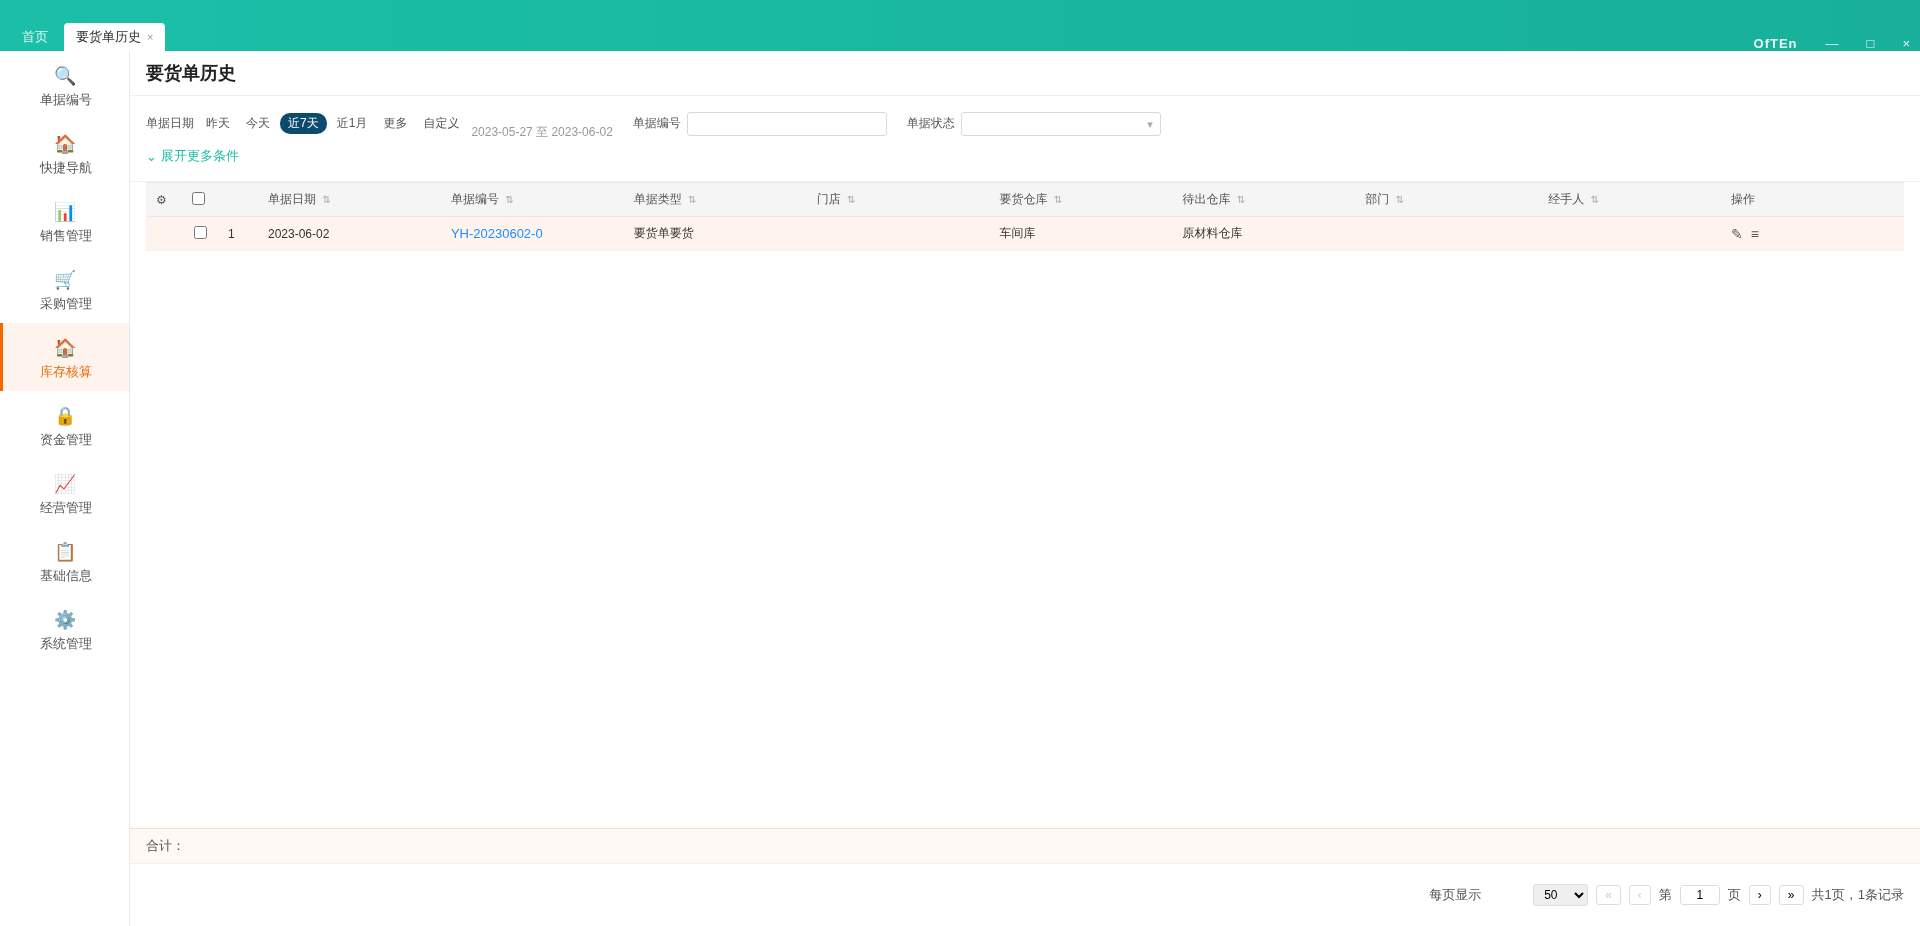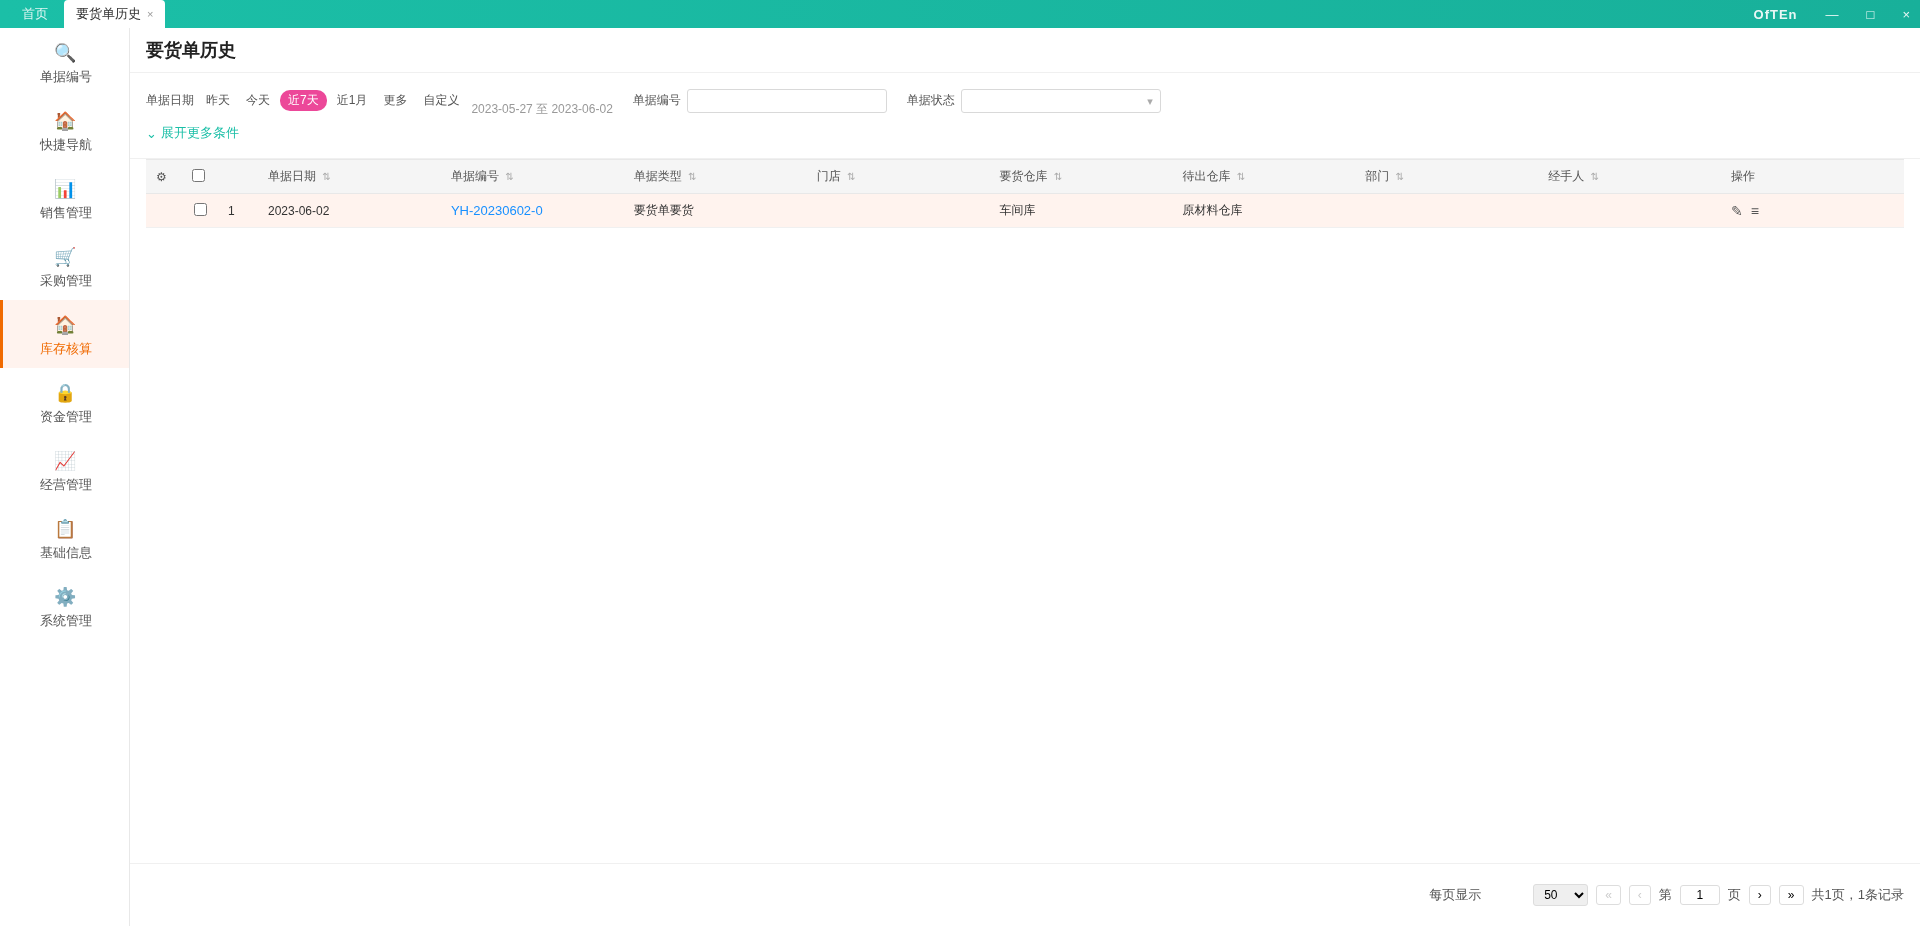--- a/index.html
+++ b/index.html
@@ -1,23 +1,23 @@
 <!DOCTYPE html>
 <html><head>
   <meta charset="utf-8">
   <style>
     * { box-sizing: border-box; margin: 0; padding: 0; font-family: "Microsoft YaHei", sans-serif; font-size: 13px; }
     body { display: flex; flex-direction: column; height: 926px; overflow: hidden; background: #f5f5f5; }
 
     
     .top-bar {
-      height: 28px;
+      height: 51px;
       background: linear-gradient(90deg, #1bbfa7 0%, #18b09a 100%);
       display: flex;
-      align-items: center;
+      align-items: flex-end;
       padding: 0 10px;
       gap: 4px;
     }
     .tab-item {
       height: 28px;
       padding: 0 12px;
       border-radius: 4px 4px 0 0;
       display: flex;
       align-items: center;
       gap: 6px;
@@ -155,21 +155,21 @@
       gap: 4px;
     }
     .date-btn {
       padding: 2px 6px;
       border-radius: 3px;
       cursor: pointer;
       color: #555;
       font-size: 12px;
     }
     .date-btn.active {
-      background: #ec4899;
+      background: #0c4a6e;
       color: #fff;
       border-radius: 10px;
       padding: 2px 8px;
     }
     .date-range-text {
       font-size: 12px;
       color: #999;
       margin-top: 18px;
     }
     .filter-input {
@@ -470,20 +470,23 @@
       <div class="row-actions">
         <span class="action-icon" title="编辑">✎</span>
         <span class="action-icon" title="更多">≡</span>
       </div>
     </td>
   </tr>
           </tbody>
       </table>
     </div>
 
+    <div class="table-footer">
+      <span>合计：</span>
+    </div>
 
     <div class="pagination-bar">
       <span>每页显示</span>
       <select class="page-size-select">
         <option value="10">10</option>
         <option value="20">20</option>
         <option value="50" selected="">50</option>
         <option value="100">100</option>
       </select>
       <button class="page-btn" disabled="">«</button>

